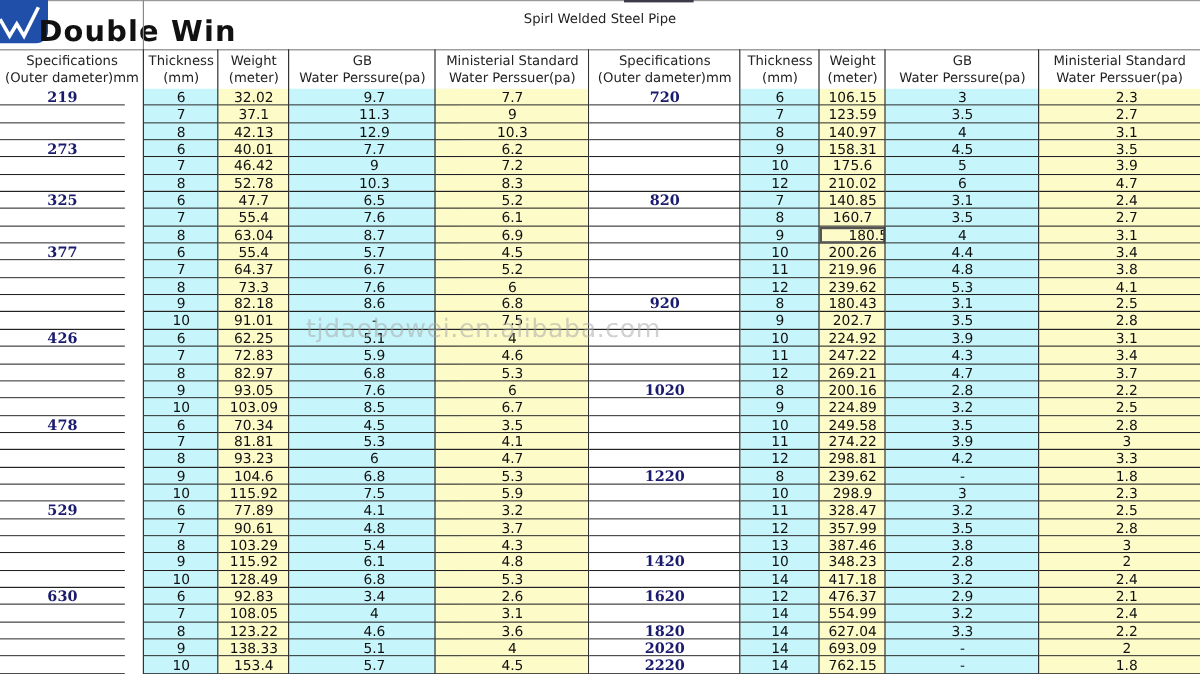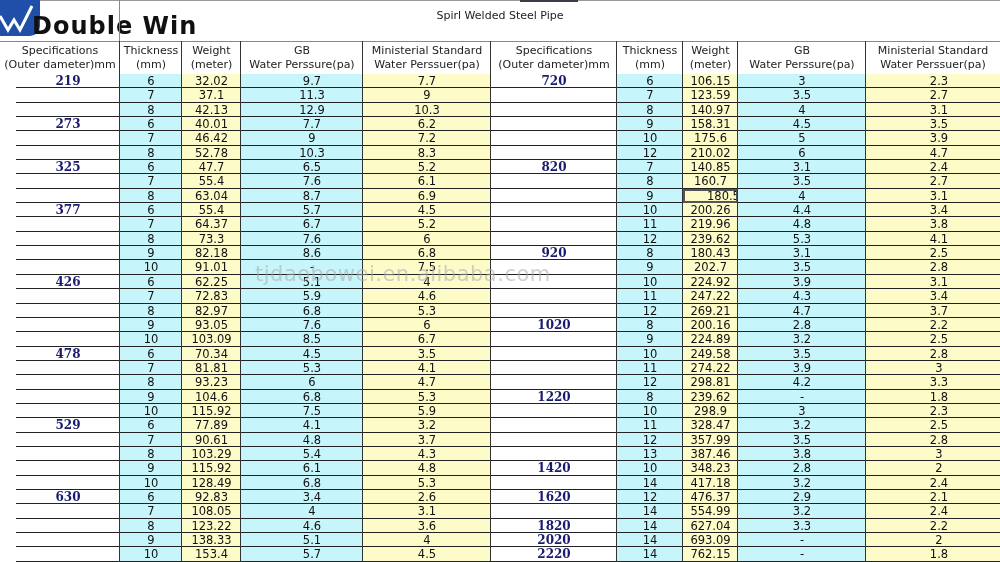--- a/index.html
+++ b/index.html
@@ -66,21 +66,21 @@
   </div>
   <div class="hdr" style="left:241px;width:122px;">
     <span class="l1">GB</span>
     <span class="l2">Water Perssure(pa)</span>
   </div>
   <div class="hdr" style="left:363px;width:128px;">
     <span class="l1">Ministerial Standard</span>
     <span class="l2">Water Perssuer(pa)</span>
   </div>
 
-  <div class="col spec" style="left:16px;width:104px;">
+  <div class="col spec" style="left:0;width:104px;">
       <div class="cell">219</div>
       <div class="cell"></div>
       <div class="cell"></div>
       <div class="cell">273</div>
       <div class="cell"></div>
       <div class="cell"></div>
       <div class="cell">325</div>
       <div class="cell"></div>
       <div class="cell"></div>
       <div class="cell">377</div>

